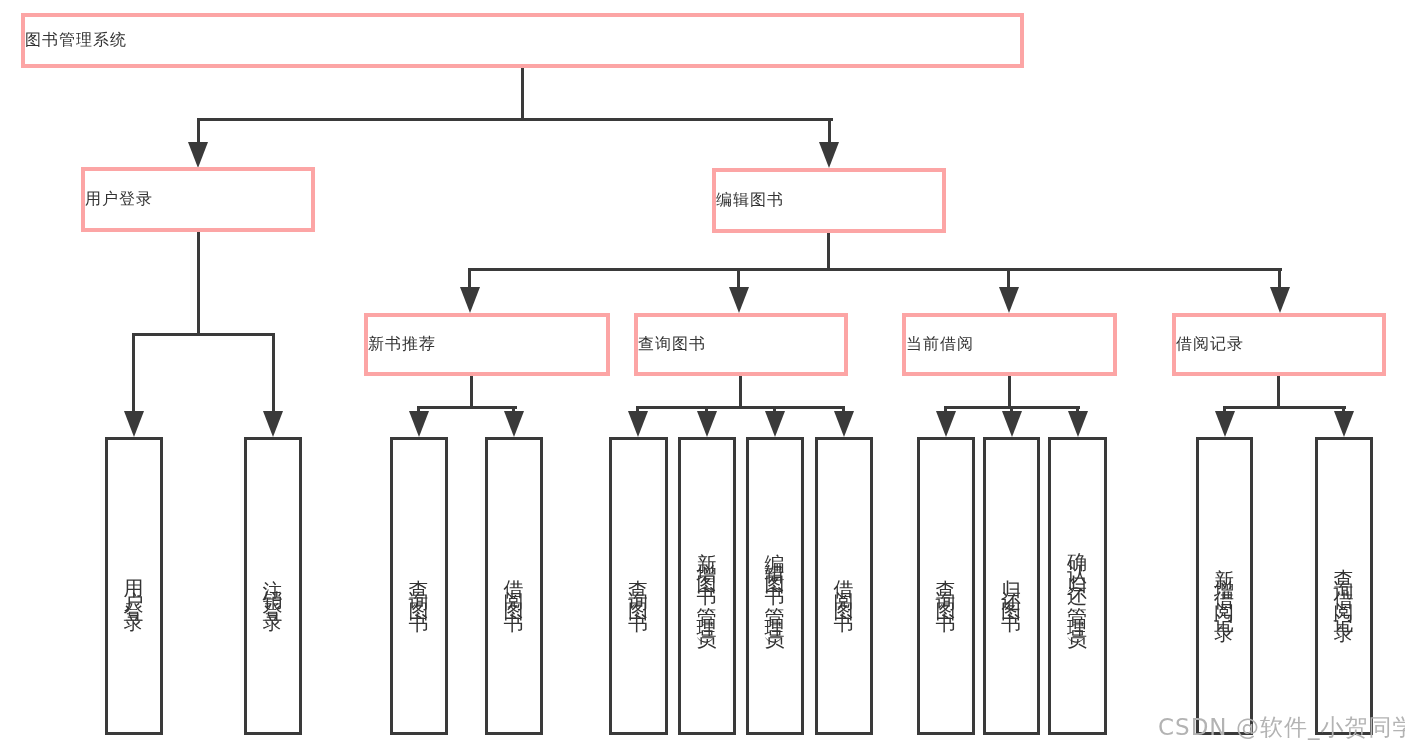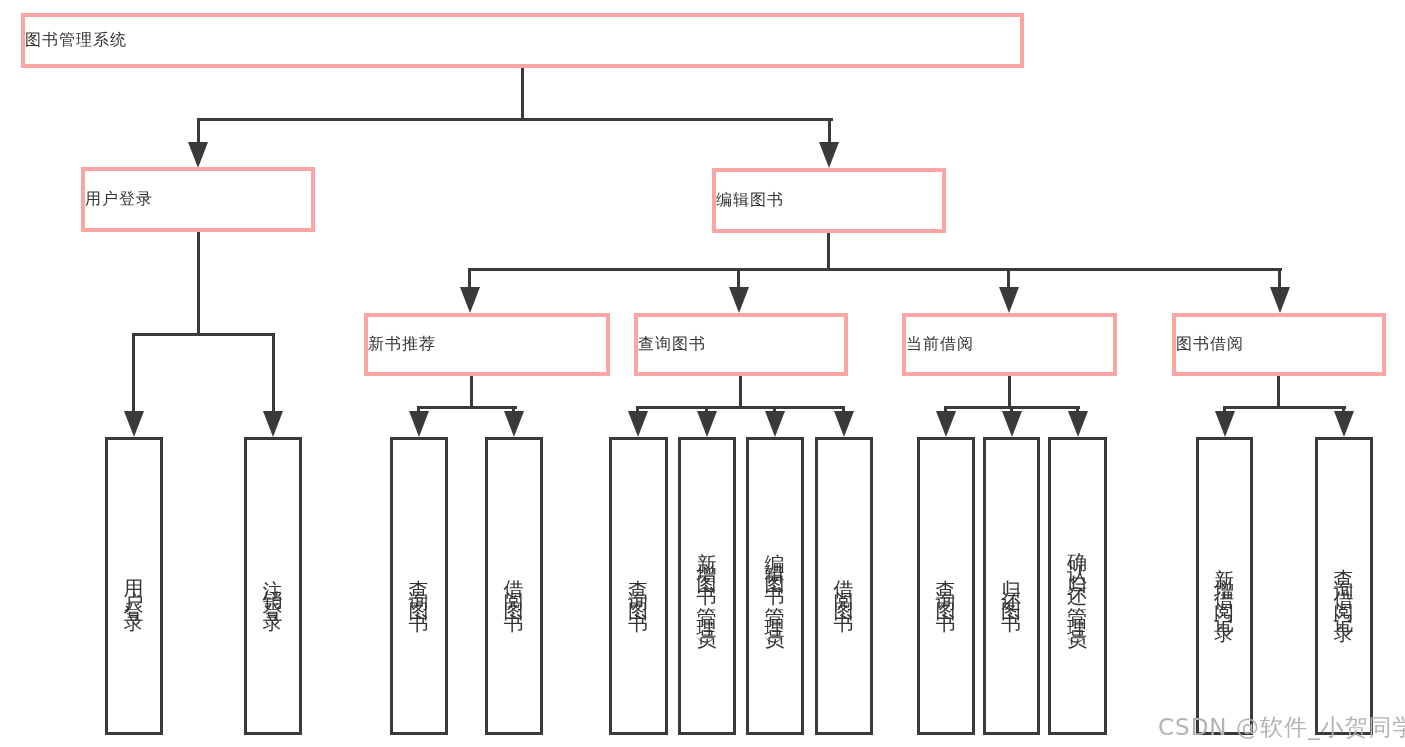--- a/index.html
+++ b/index.html
@@ -134,21 +134,21 @@
   <div class="node" style="left:364px;top:313px;width:246px;height:63px">
     <span>新书推荐</span>
   </div>
   <div class="node" style="left:634px;top:313px;width:214px;height:63px">
     <span>查询图书</span>
   </div>
   <div class="node" style="left:902px;top:313px;width:215px;height:63px">
     <span>当前借阅</span>
   </div>
   <div class="node" style="left:1172px;top:313px;width:214px;height:63px">
-    <span>图书借阅</span>
+    <span>借阅记录</span>
   </div>
 
   <div class="leaf" style="left:105px;width:58px">
     <span class="vtext">用户登录</span>
   </div>
   <div class="leaf" style="left:244px;width:58px">
     <span class="vtext">注销登录</span>
   </div>
 
   <div class="leaf" style="left:390px;width:58px">

